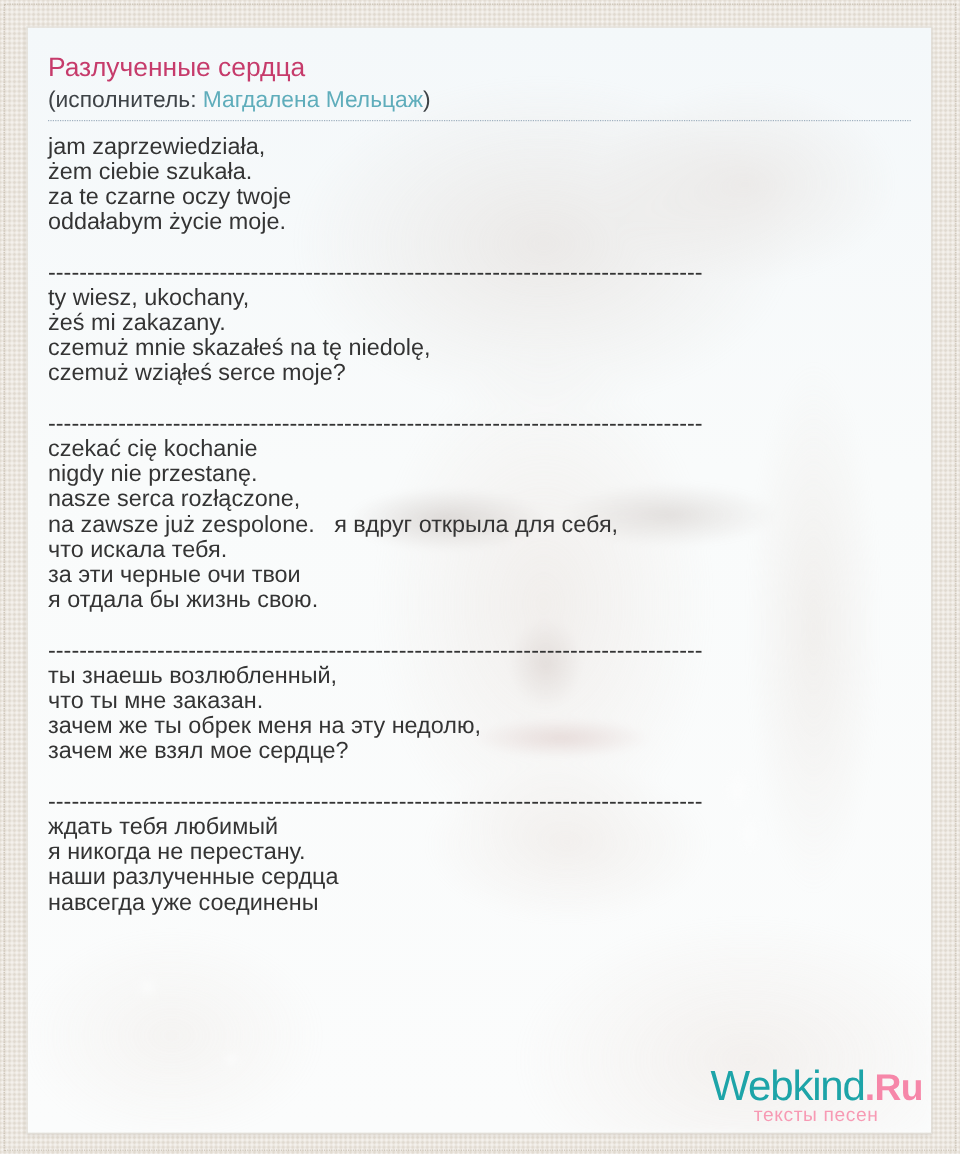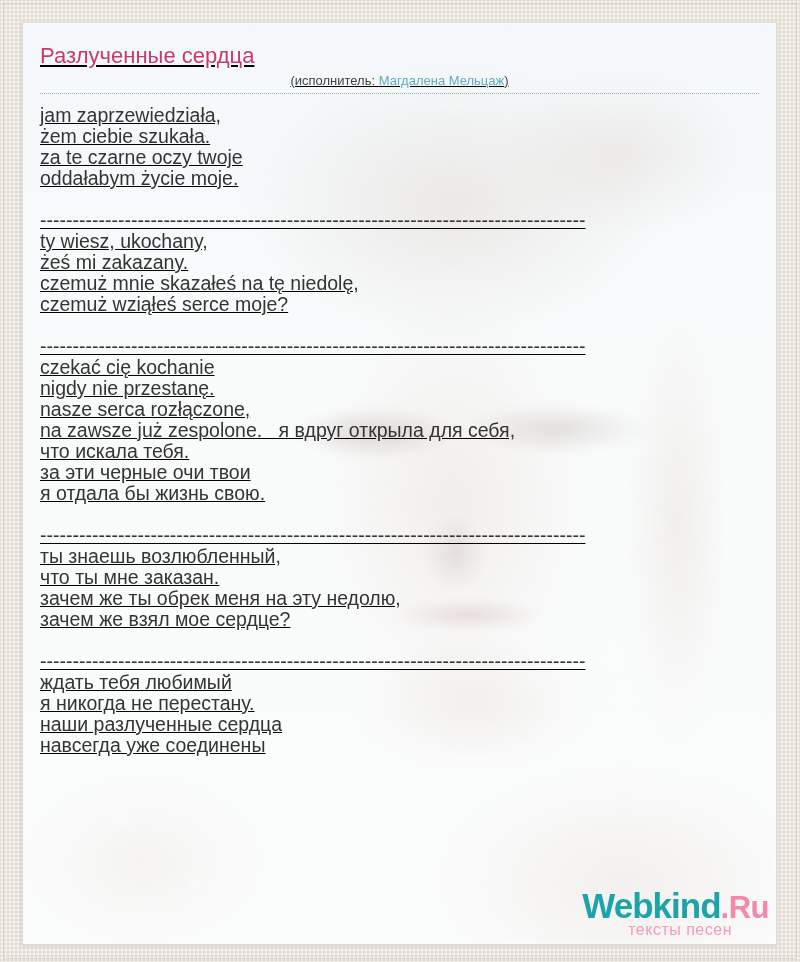--- a/index.html
+++ b/index.html
@@ -54,36 +54,34 @@
       radial-gradient(ellipse 160px 90px at 450px 680px, rgba(218,204,196,0.45), rgba(218,204,196,0) 75%),
       radial-gradient(ellipse 260px 160px at 600px 860px, rgba(222,210,203,0.50), rgba(222,210,203,0) 75%),
       radial-gradient(ellipse 12px 12px at 100px 800px, rgba(255,255,255,0.85), rgba(255,255,255,0) 70%),
       radial-gradient(ellipse 10px 10px at 170px 860px, rgba(255,255,255,0.85), rgba(255,255,255,0) 70%),
       radial-gradient(ellipse 170px 120px at 120px 840px, rgba(220,210,202,0.35), rgba(220,210,202,0) 75%);
   }
   .content {
     position: absolute; inset: 0;
     padding: 20px 17px 0 17px;
     z-index: 1;
-    text-decoration: underline;
   }
   h1.song-title {
     margin: 0;
     font-size: 22px;
     font-weight: normal;
     color: #c63b6b;
     line-height: 26px;
   }
   .subtitle {
     margin-top: 4px;
     padding-bottom: 5px;
-    font-size: 13px;
+    font-size: 19px;
     color: #3e4347;
     border-bottom: 1px dotted #9fb0bf;
-    text-align: center;
   }
   .artist-link {
     color: #5fadbb;
     text-decoration: none;
     cursor: pointer;
   }
   pre.lyrics {
     margin: 11px 0 0 0;
     font-family: "Liberation Sans", sans-serif;
     font-size: 19.5px;
@@ -94,21 +92,21 @@
   .logo {
     position: absolute;
     right: 7px; bottom: 6px;
     text-align: right;
     line-height: 1;
     z-index: 2;
     cursor: pointer;
   }
   .logo .brand {
     font-size: 35px;
-    font-weight: bold;
+    font-weight: normal;
     color: #1da4a8;
     letter-spacing: -1px;
   }
   .logo .brand-suffix {
     font-size: 31px;
     font-weight: bold;
     color: #f687a9;
     letter-spacing: -0.5px;
   }
   .logo .tagline {

